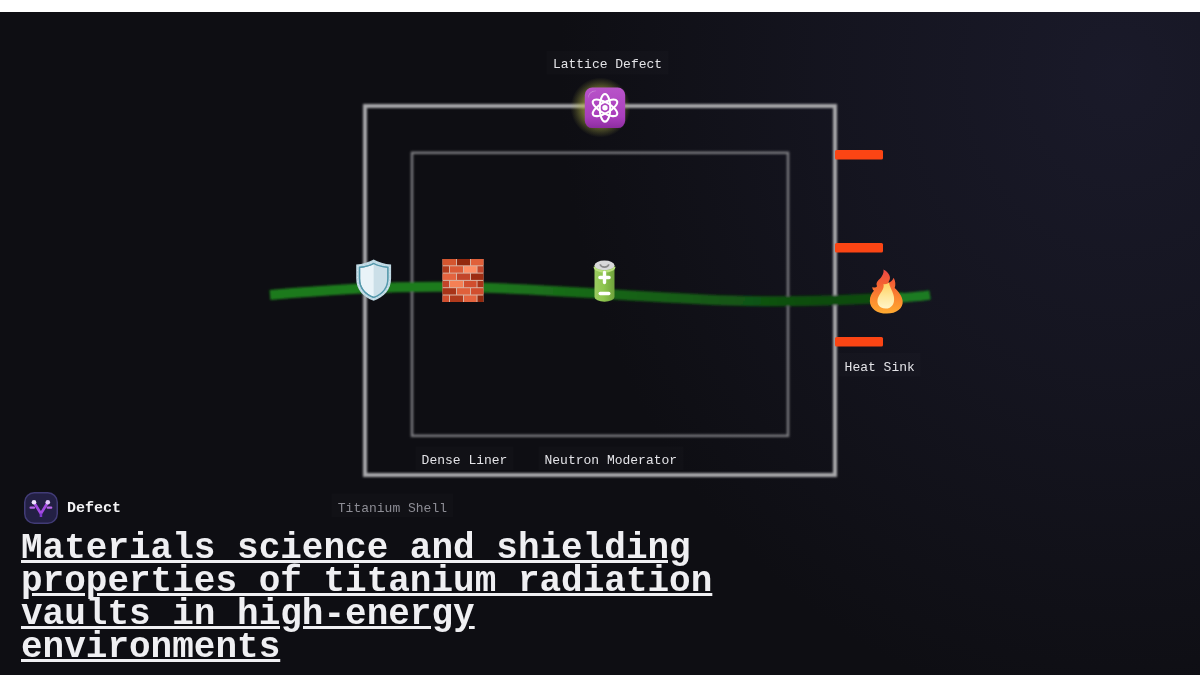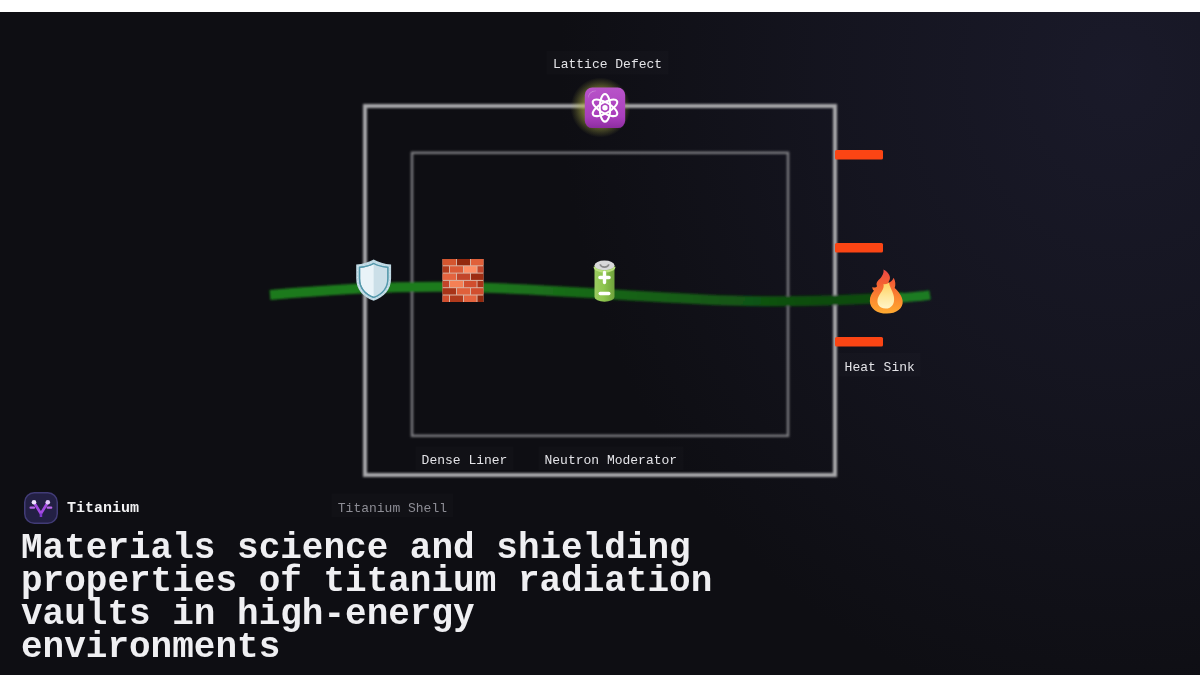--- a/index.html
+++ b/index.html
@@ -5,21 +5,21 @@
   html,body{margin:0;padding:0;}
   body{width:1200px;height:675px;overflow:hidden;}
   .stage{position:relative;width:1200px;height:675px;overflow:hidden;
     background:
       radial-gradient(660px 760px at 1120px 60px, rgba(26,26,42,.97) 0%, rgba(26,26,42,.55) 42%, rgba(26,26,42,0) 85%),
       #0e0e13;
     font-family:"Liberation Mono", monospace;margin-top:12px;}
   .diagram{position:absolute;left:0;top:0;}
   .labels{position:absolute;left:0;top:0;}
   .title{position:absolute;left:21px;top:520px;font:700 36px/33px "Liberation Mono",monospace;
-    color:#efeff2;letter-spacing:0;white-space:pre;}
+    color:#efeff2;letter-spacing:0;white-space:pre;text-decoration:underline;}
   .brand{position:absolute;left:67px;top:488.5px;font:700 15px/15px "Liberation Mono",monospace;color:#f2f2f4;}
   .url{position:absolute;right:23px;top:624px;font:14px/16px "Liberation Mono",monospace;color:#73737d;}
 </style>
 </head>
 <body>
 <div class="stage">
   <svg class="diagram" width="1200" height="675" viewBox="0 0 1200 675">
     <defs>
       <linearGradient id="lg" x1="270" y1="0" x2="900" y2="0" gradientUnits="userSpaceOnUse">
         <stop offset="0" stop-color="#1f7a1f"></stop>
@@ -162,18 +162,18 @@
 
   <svg style="position:absolute;left:24px;top:479.5px" width="34" height="32" viewBox="0 0 34 32">
     <rect x="0.75" y="0.75" width="32.5" height="30.5" rx="9.5" fill="#232044" stroke="#413b76" stroke-width="1.5"></rect>
     <path d="M10.2 10.8 L16.9 21.6 L23.6 10.8" fill="none" stroke="#a44ae2" stroke-width="2.7" stroke-linecap="round" stroke-linejoin="round"></path>
     <path d="M6.6 15.7 L10 15.7 M23.8 15.7 L27.2 15.7" stroke="#bb66ea" stroke-width="2.3" stroke-linecap="round"></path>
     <circle cx="10" cy="10.3" r="2.3" fill="#efe4fd"></circle>
     <circle cx="23.8" cy="10.3" r="2.3" fill="#e2c6fa"></circle>
     <rect x="15.7" y="21.4" width="2.5" height="3.6" fill="#7d37cc"></rect>
   </svg>
 
-  <div class="brand">Titanium</div>
+  <div class="brand">Defect</div>
   <div class="title">Materials science and shielding
 properties of titanium radiation
 vaults in high-energy
 environments</div>
 </div>
 
 </body></html>

